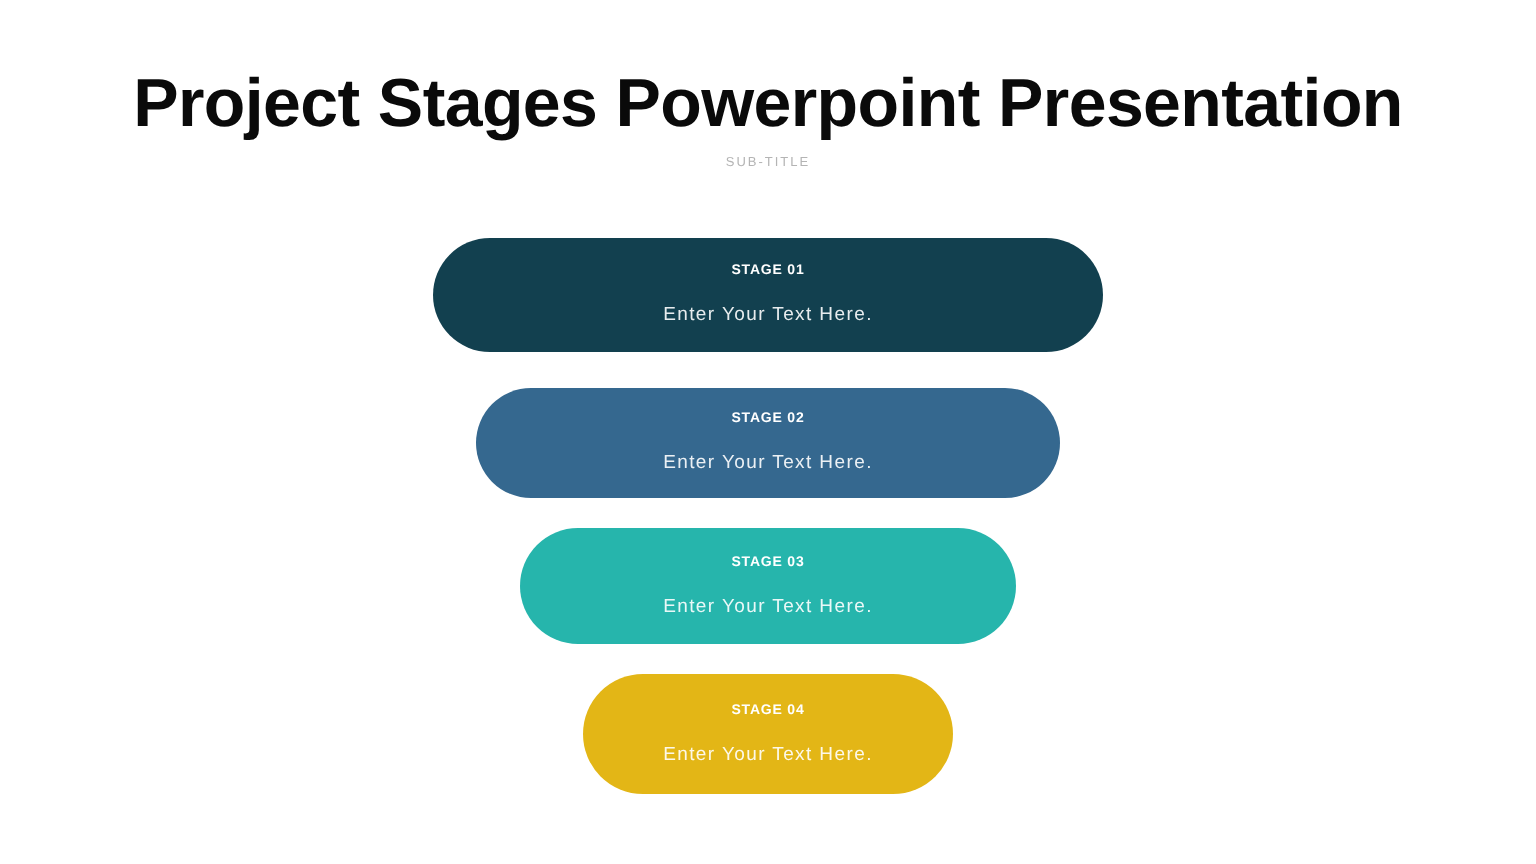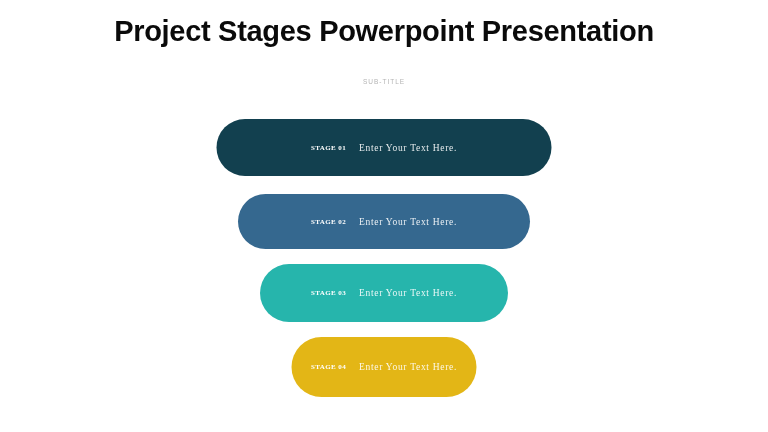--- a/index.html
+++ b/index.html
@@ -8,26 +8,26 @@
     width: 768px;
     height: 432px;
     background: #ffffff;
     font-family: "Liberation Sans", sans-serif;
     position: relative;
     overflow: hidden;
   }
   .slide { position: absolute; inset: 0; }
   .title {
     position: absolute;
-    top: 15px;
+    top: 33px;
     left: 0;
     width: 768px;
     margin: 0;
     text-align: center;
-    font-size: 29px;
+    font-size: 34px;
     font-weight: 700;
     color: #0a0a0a;
     letter-spacing: -0.3px;
   }
   .subtitle {
     position: absolute;
     top: 78px;
     left: 0;
     width: 768px;
     text-align: center;
@@ -35,25 +35,25 @@
     font-weight: 400;
     color: #b4b4b4;
     letter-spacing: 1px;
   }
   .stage-pill {
     position: absolute;
     left: 50%;
     transform: translateX(-50%);
     border-radius: 32px;
     display: flex;
+    flex-direction: column;
     align-items: center;
     justify-content: center;
     gap: 13px;
     color: #ffffff;
-    font-family: Liberation Serif, serif;
   }
   .stage-label {
     font-size: 7px;
     font-weight: 700;
     letter-spacing: 0.4px;
   }
   .stage-text {
     font-size: 9.5px;
     font-weight: 400;
     letter-spacing: 0.7px;

